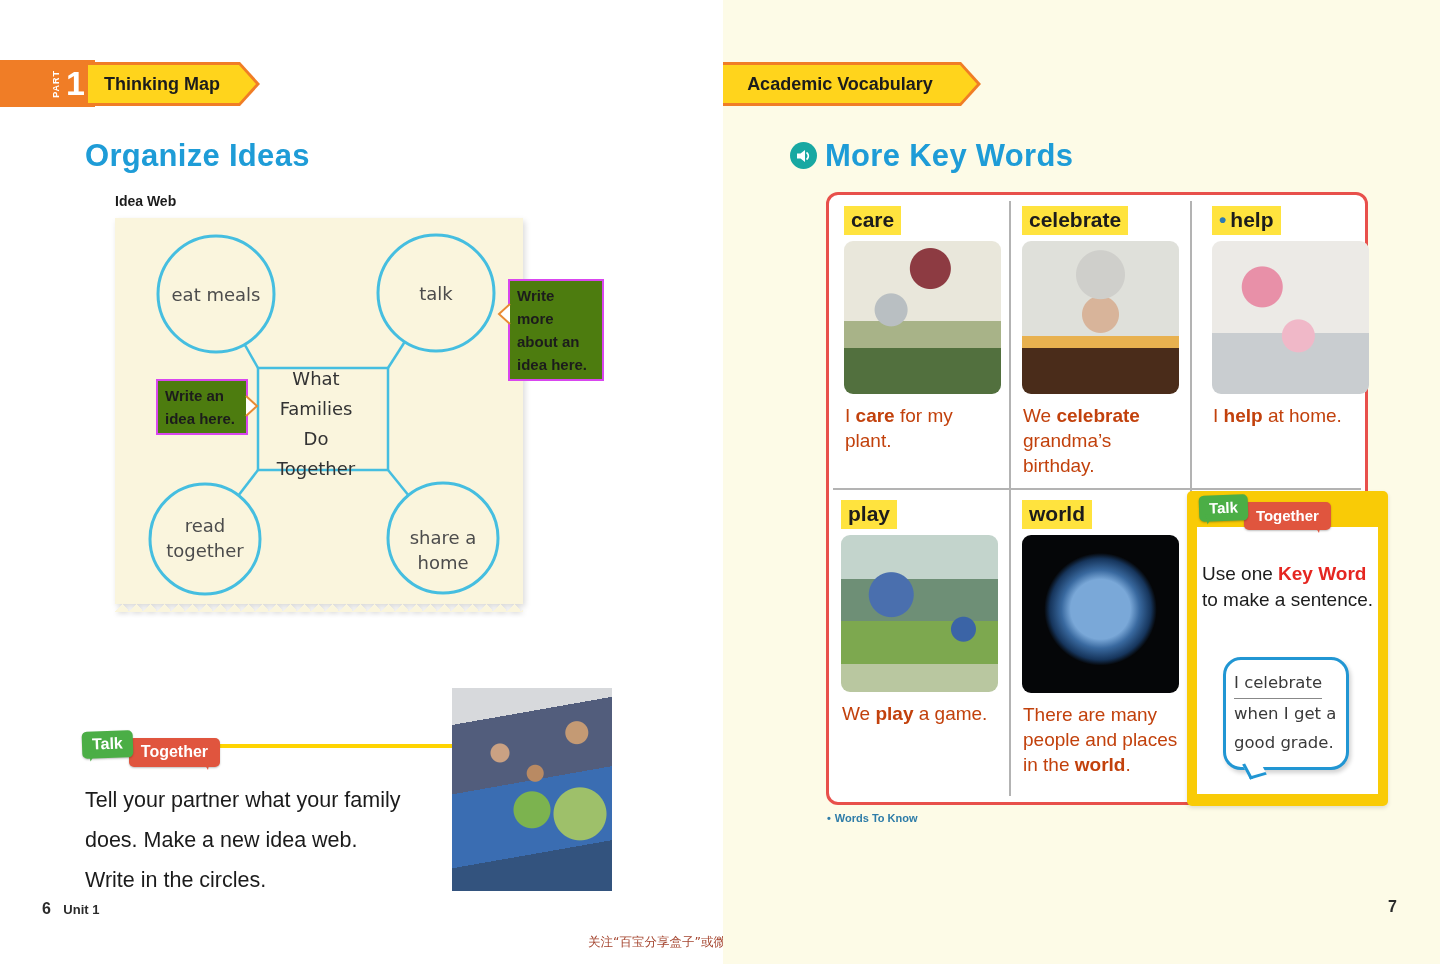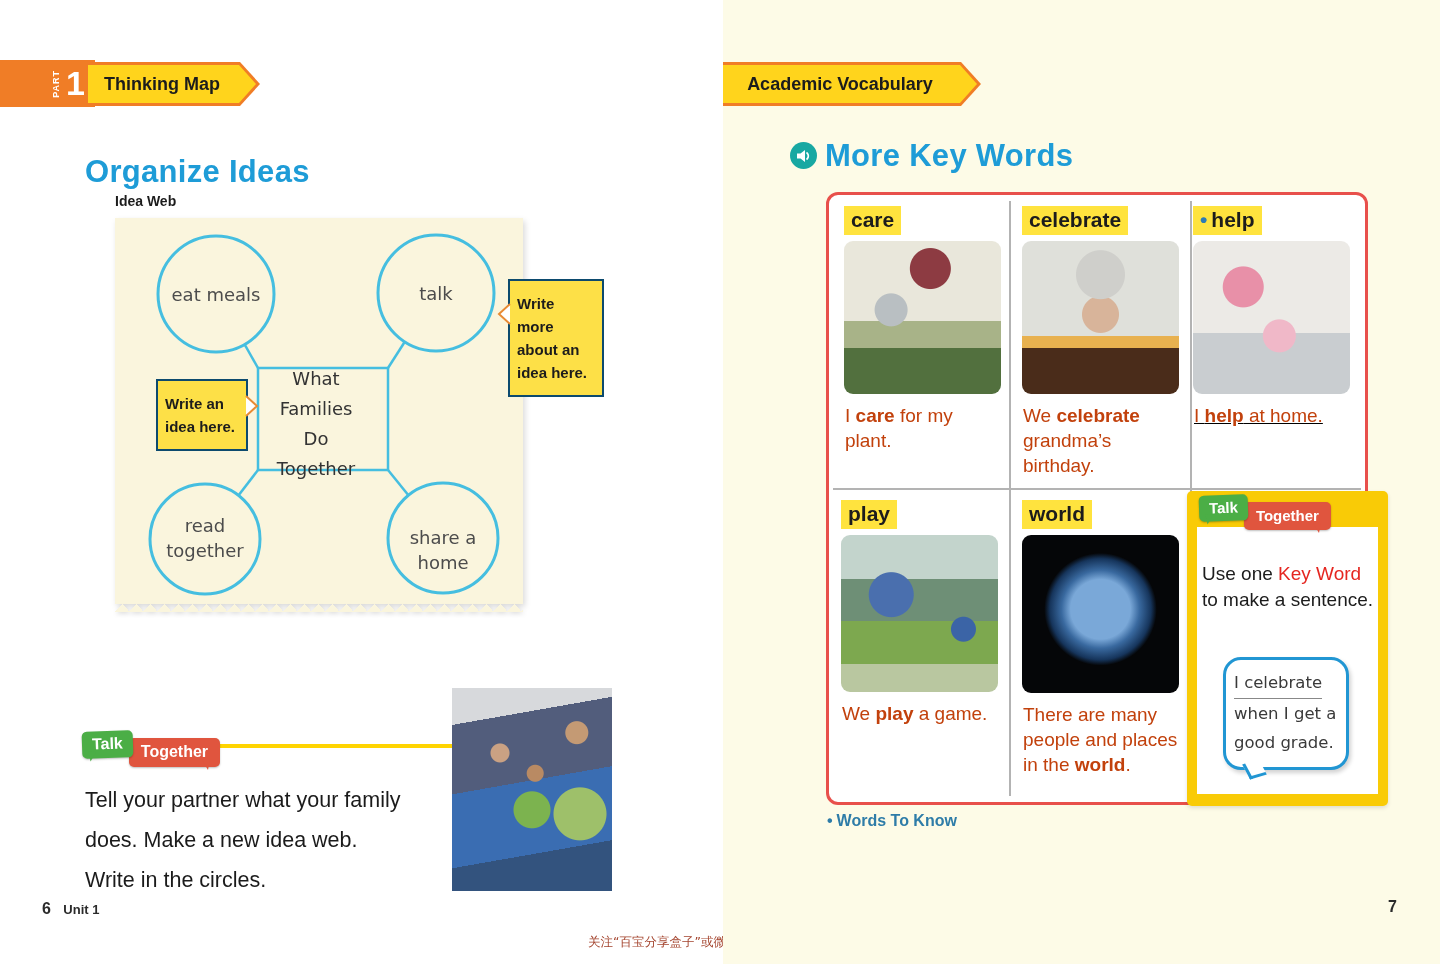--- a/index.html
+++ b/index.html
@@ -37,22 +37,22 @@
 
   .diagram-box { left:115px; top:218px; width:408px; height:386px; background:#FAF5DD;
     box-shadow:2px 3px 6px rgba(0,0,0,.15); }
   .torn-edge { left:115px; top:604px; width:408px; height:8px;
     background:conic-gradient(from 135deg at 50% 0, #FAF5DD 90deg, transparent 0) 0 0 / 14px 8px repeat-x;
     filter:drop-shadow(1px 2px 2px rgba(0,0,0,.12)); }
   .node-label { position:absolute; text-align:center; font-family:"DejaVu Sans", sans-serif;
     font-size:18px; color:#4c4c4c; line-height:25px; }
   .center-label { position:absolute; text-align:center; font-family:"DejaVu Sans", sans-serif;
     font-size:18px; color:#333; line-height:30px; }
-  .callout { position:absolute; background:#fde047; border:2px solid #0c4a6e;
-    font-weight:bold; font-size:15px; line-height:23px; color:#1c1c1c; padding:11px 7px; }
+  .callout { position:absolute; background:#4d7c0f; border:2px solid #d946ef;
+    font-weight:bold; font-size:15px; line-height:23px; color:#1c1c1c; padding:3px 7px; }
   .callout svg { position:absolute; }
 
   .instruction { position:absolute; font-size:21.5px; color:#1b1b1b; line-height:40px; }
 
   .photo { position:absolute; }
   .family-photo { left:452px; top:688px; width:160px; height:203px;
     background:
       radial-gradient(circle at 30% 32%, #caa183 0 9px, transparent 10px),
       radial-gradient(circle at 52% 42%, #b98a63 0 8px, transparent 9px),
       radial-gradient(circle at 78% 22%, #c49a74 0 11px, transparent 12px),
@@ -108,54 +108,54 @@
       radial-gradient(circle at 78% 60%, #3b64a6 0 12px, transparent 13px),
       linear-gradient(180deg, #c3d4cc 0 28%, #6e8f76 28% 55%, #7da84f 55% 82%, #b9c7a0 82% 100%); }
   .ph-world { height:158px; background-color:#050608;
     background:radial-gradient(circle at 50% 47%, #7aa8d8 0 26%, #39699f 34%, #16355c 44%, #050608 49%); }
 
   .talk-cell { position:absolute; left:358px; top:296px; width:201px; height:315px;
     background:#F9CB06; border-radius:5px; z-index:5; box-shadow:0 2px 4px rgba(0,0,0,.12); }
   .talk-cell-inner { position:absolute; left:10px; right:10px; top:36px; bottom:12px; background:#fff; }
   .use-text { position:absolute; left:15px; top:70px; width:176px; font-size:19px;
     line-height:26px; color:#1c1c1c; }
-  .keyword-red { color:#E52620; font-weight:normal; }
+  .keyword-red { color:#E52620; font-weight:bold; }
 
   .speech-bubble { position:absolute; left:36px; top:166px; width:126px;
     border:3.5px solid #2196D3; border-radius:18px; background:#fff; padding:8px 8px 10px;
     font-family:"DejaVu Sans", sans-serif; font-size:16.5px; line-height:29px; color:#3a3a3a;
     box-shadow:2px 3px 4px rgba(0,0,0,.18); }
   .speech-bubble .line1 { display:inline-block; border-bottom:1.5px solid #888; padding-bottom:1px; }
   .bubble-tail { position:absolute; left:20px; bottom:-11px; width:17px; height:17px;
     background:#fff; border-right:3.5px solid #2196D3; border-bottom:3.5px solid #2196D3;
     transform:rotate(62deg) skew(-12deg); }
 
   .words-to-know { position:absolute; left:104px; top:812px; color:#2E7CA8;
-    font-size:16px; font-weight:bold; }
+    font-size:11px; font-weight:bold; }
   .words-to-know .dot { margin-right:4px; }
   .page-num-right { position:absolute; left:665px; top:898px; font-size:16px;
     font-weight:bold; color:#2b2b2b; }
 </style>
 </head>
 <body>
 
 <div id="stage">
 
   <div class="watermark">关注“百宝分享盒子”或微信</div>
 
   <div class="abs part-block">
     <span class="part-vertical">PART</span>
     <span class="part-number">1</span>
   </div>
 
   <div class="banner-outer" style="left:88px; top:62px; width:172px;">
     <div class="banner-inner">Thinking Map</div>
   </div>
 
-  <div class="abs blue-title" style="left:85px; top:138px;margin-top:16px;">Organize Ideas</div>
+  <div class="abs blue-title" style="left:85px; top:138px;">Organize Ideas</div>
 
   <div class="abs" style="left:115px; top:193px; font-size:14px; font-weight:bold; color:#1c1c1c;">Idea Web</div>
 
   <div class="abs diagram-box">
     <svg width="408" height="386" viewBox="0 0 408 386">
       <line x1="143" y1="150" x2="101" y2="76" stroke="#45BEE0" stroke-width="2.5"></line>
       <line x1="273" y1="150" x2="321" y2="75" stroke="#45BEE0" stroke-width="2.5"></line>
       <line x1="143" y1="252" x2="90" y2="321" stroke="#45BEE0" stroke-width="2.5"></line>
       <line x1="273" y1="252" x2="328" y2="320" stroke="#45BEE0" stroke-width="2.5"></line>
       <rect x="143" y="150" width="130" height="102" fill="#FAF5DD" stroke="#45BEE0" stroke-width="2.5"></rect>
@@ -231,21 +231,21 @@
       <div class="cell" style="left:3px; top:0;">
         <span class="word-head">care</span>
         <div class="cell-photo ph-care"></div>
         <div class="cell-caption"><span>I </span><b>care</b><span> for my plant.</span></div>
       </div>
       <div class="cell" style="left:181px; top:0;">
         <span class="word-head">celebrate</span>
         <div class="cell-photo ph-celebrate"></div>
         <div class="cell-caption"><span>We </span><b>celebrate</b><span> grandma’s birthday.</span></div>
       </div>
-      <div class="cell" style="left:352px; top:0;text-decoration:underline;">
+      <div class="cell" style="left:371px; top:0;">
         <span class="word-head"><span class="word-bullet">•</span><span>help</span></span>
         <div class="cell-photo ph-help"></div>
         <div class="cell-caption"><span>I </span><b>help</b><span> at home.</span></div>
       </div>
 
       <div class="cell" style="left:0; top:294px;">
         <span class="word-head">play</span>
         <div class="cell-photo ph-play"></div>
         <div class="cell-caption"><span>We </span><b>play</b><span> a game.</span></div>
       </div>

